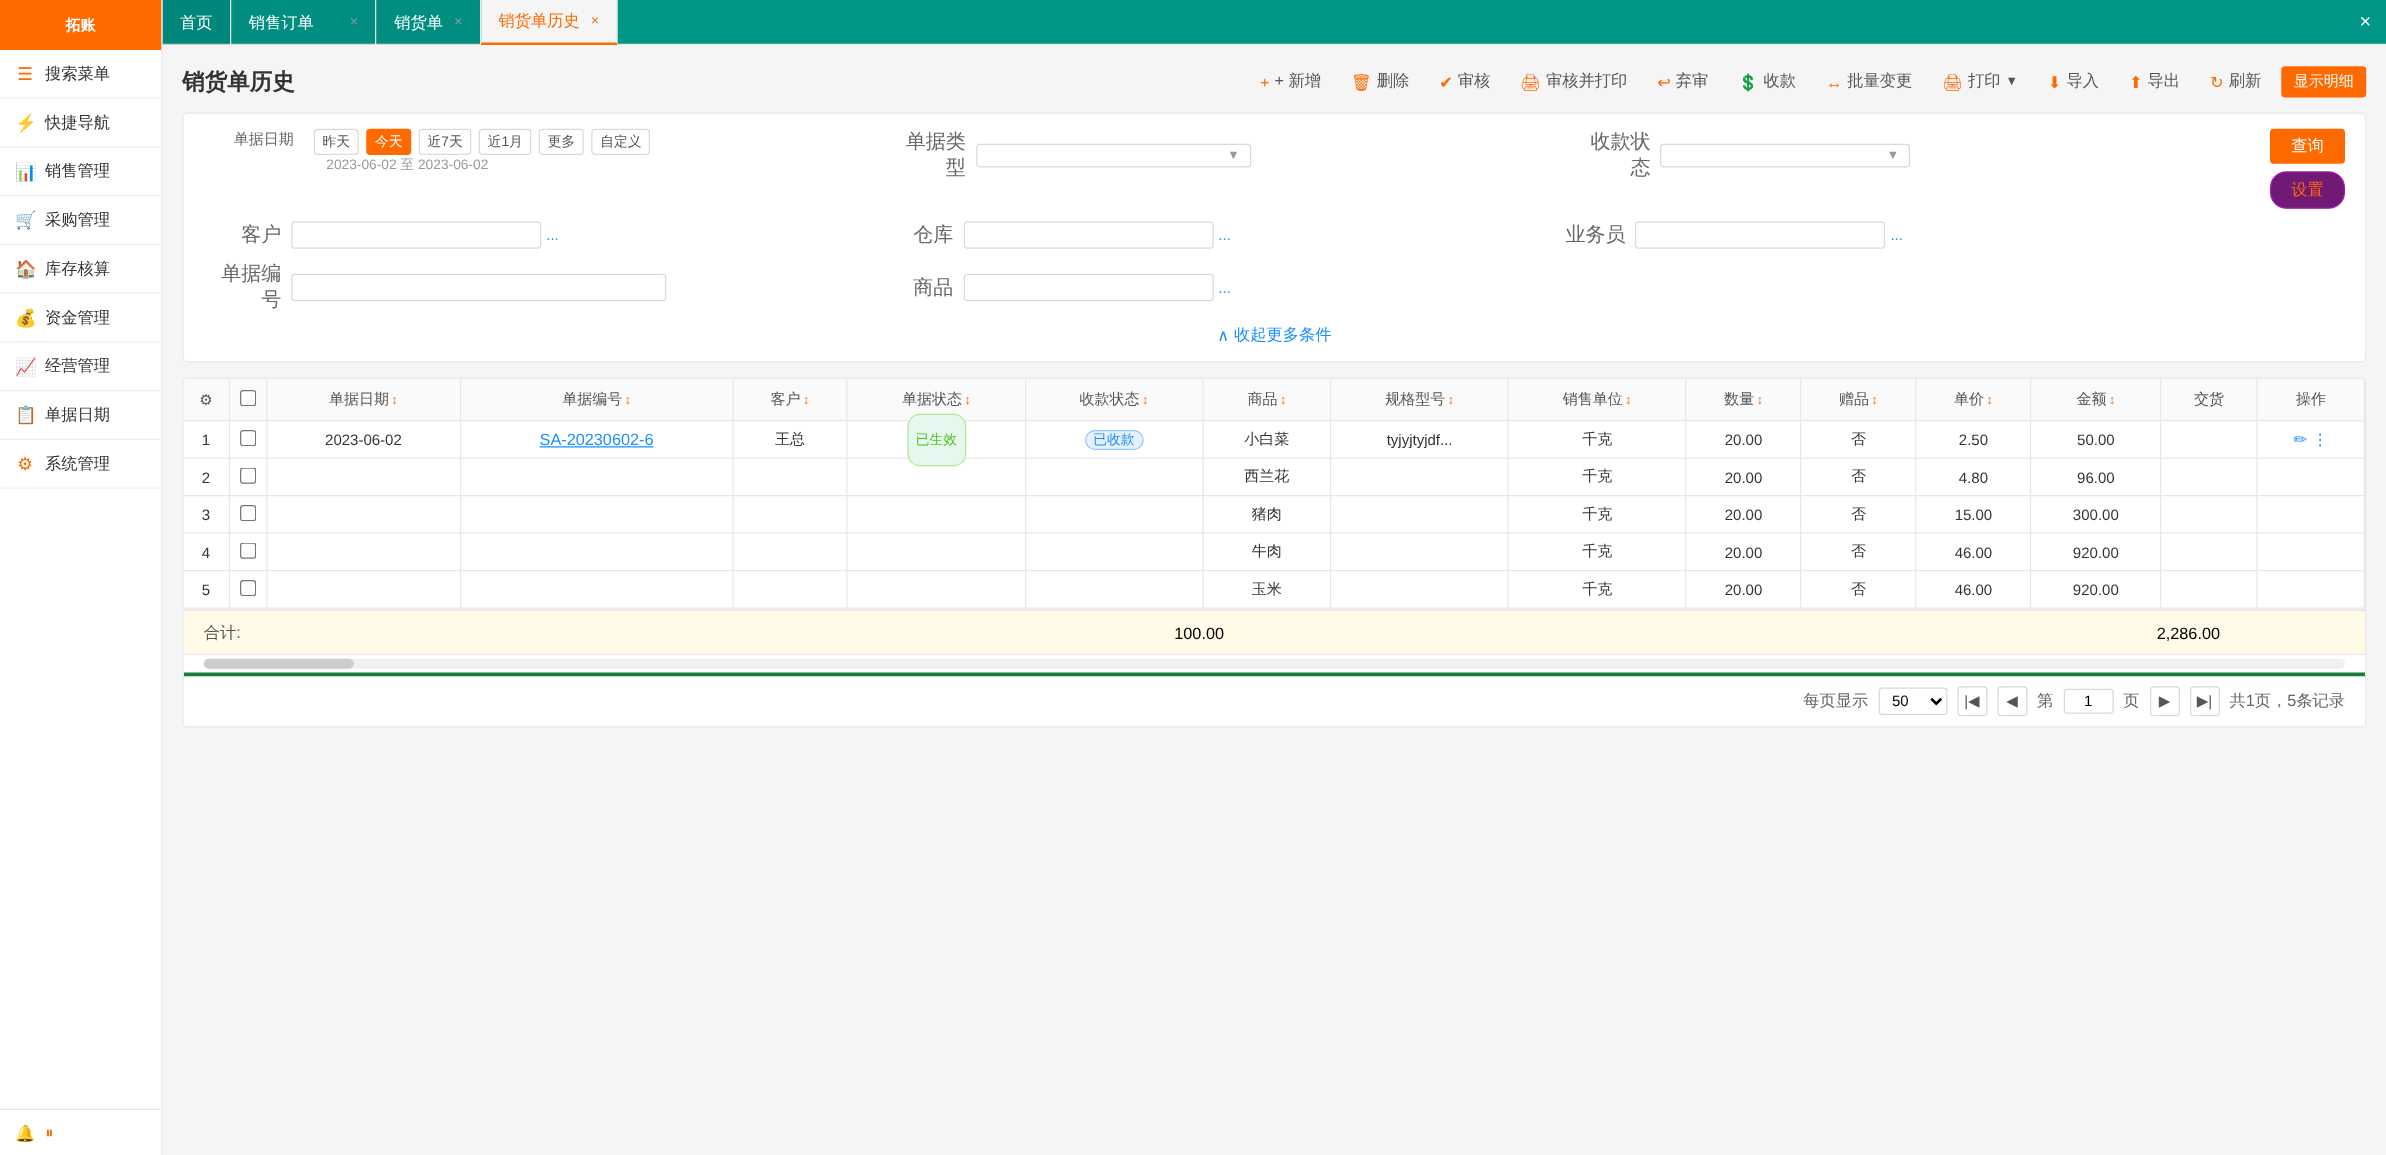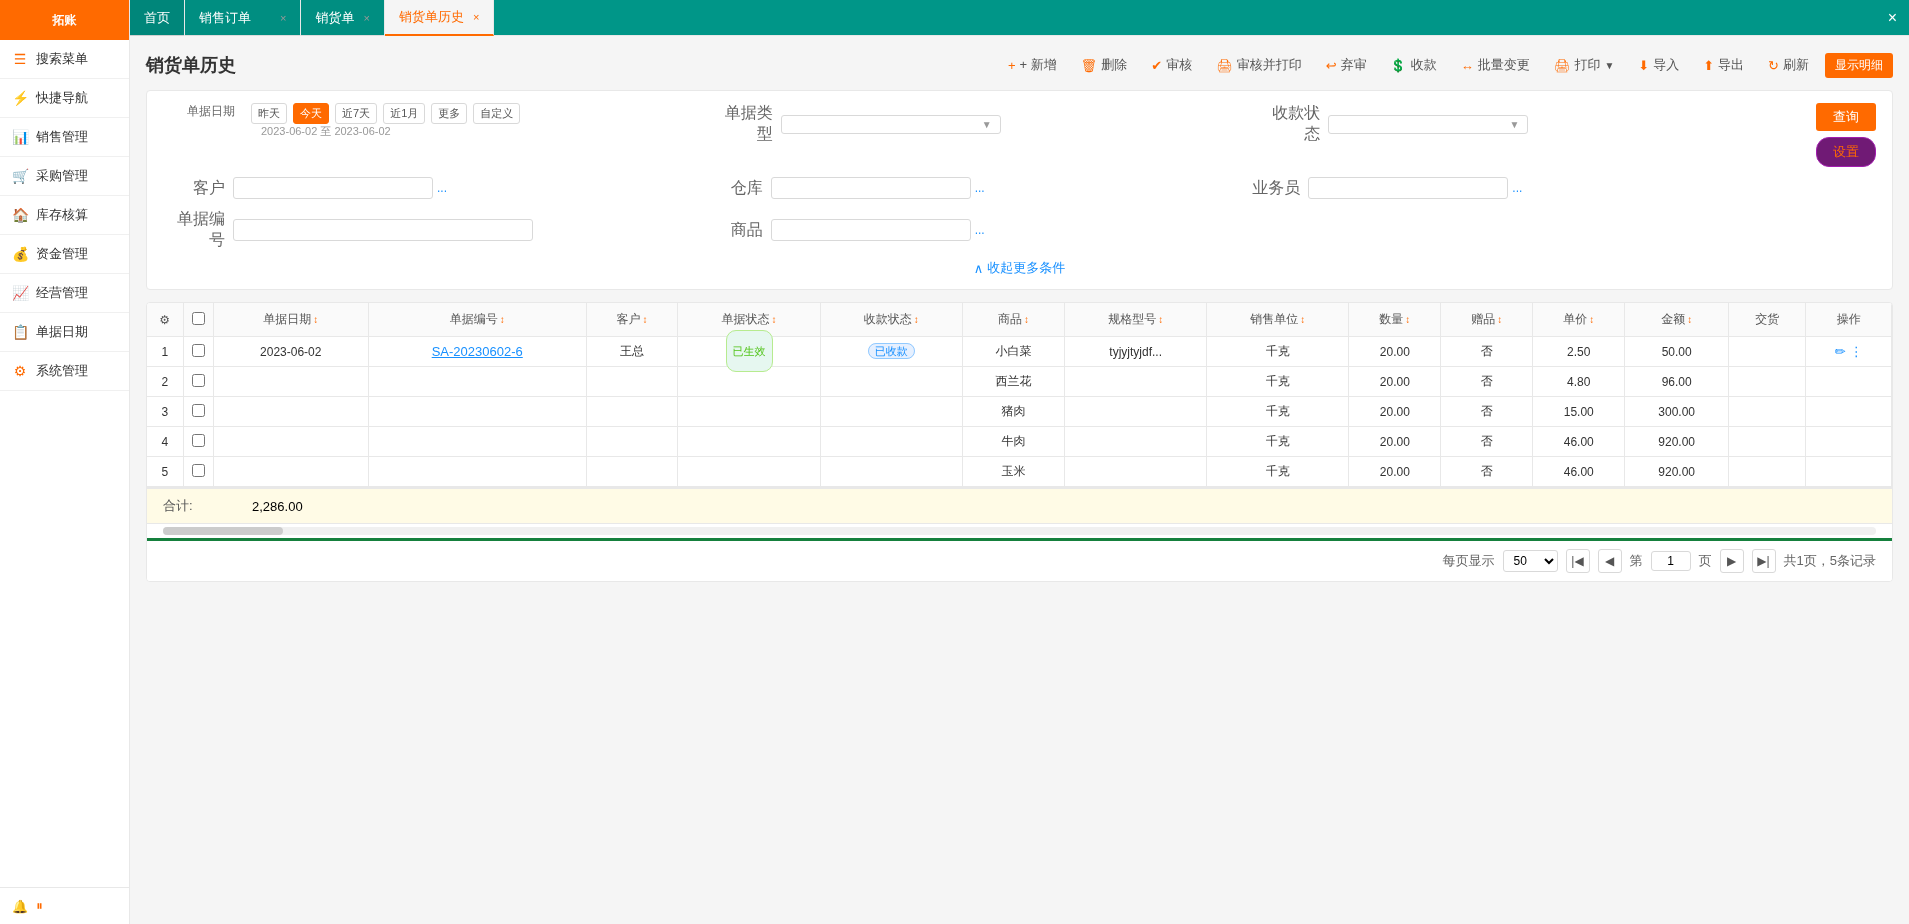--- a/index.html
+++ b/index.html
@@ -661,20 +661,21 @@
       <td>46.00</td>
       <td>920.00</td>
       <td></td>
       <td></td>
     </tr>
           </tbody>
       </table>
 
       <div class="summary-row">
         <span class="summary-label">合计:</span>
+        <span style="flex:1;text-align:center;">100.00</span>
         <span style="width:180px;text-align:right;padding-right:100px;">2,286.00</span>
       </div>
 
       <div class="scrollbar-area">
         <div class="scrollbar-track">
           <div class="scrollbar-thumb"></div>
         </div>
       </div>
 
       <div class="pagination-bar">

